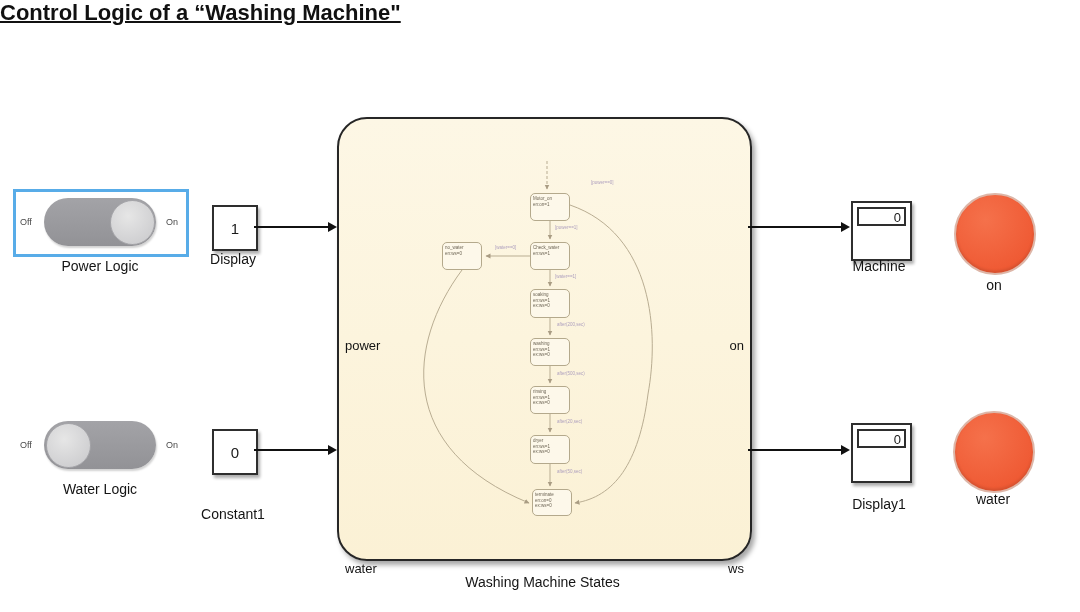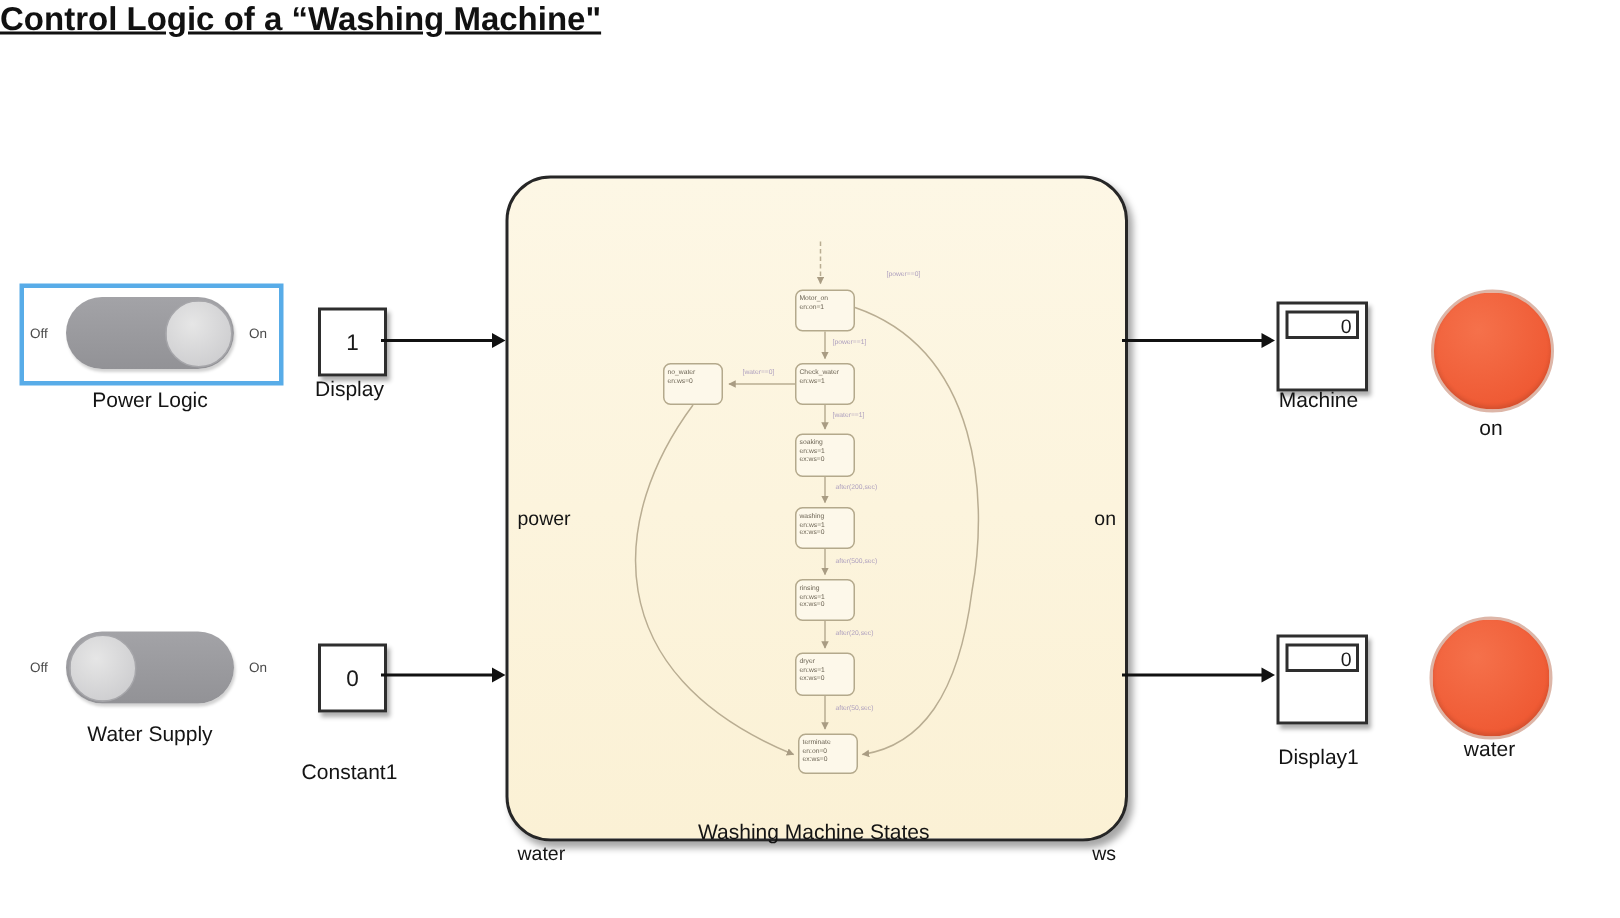--- a/index.html
+++ b/index.html
@@ -81,21 +81,21 @@
   <div class="knob" style="left:66px;"></div>
 </div>
 <div class="abs offon" style="left:166px;top:217px;">On</div>
 <div class="abs blk-label" style="left:30px;top:258px;width:140px;">Power Logic</div>
 
 <div class="abs offon" style="left:20px;top:440px;">Off</div>
 <div class="abs toggle" style="left:44px;top:421px;">
   <div class="knob" style="left:2px;"></div>
 </div>
 <div class="abs offon" style="left:166px;top:440px;">On</div>
-<div class="abs blk-label" style="left:30px;top:481px;width:140px;">Water Supply</div>
+<div class="abs blk-label" style="left:30px;top:481px;width:140px;">Water Logic</div>
 
 <div class="abs block" style="left:212px;top:205px;width:42px;height:42px;">
   <div class="const-val">1</div>
 </div>
 <div class="abs blk-label" style="left:183px;top:251px;width:100px;">Display</div>
 
 <div class="abs block" style="left:212px;top:429px;width:42px;height:42px;">
   <div class="const-val">0</div>
 </div>
 <div class="abs blk-label" style="left:183px;top:474px;width:100px;margin-top:32px;">Constant1</div>
@@ -172,21 +172,21 @@
 
   <div class="sf-label" style="left:216px;top:106px;">[power==1]</div>
   <div class="sf-label" style="left:252px;top:61px;">[power==0]</div>
   <div class="sf-label" style="left:156px;top:126px;">[water==0]</div>
   <div class="sf-label" style="left:216px;top:155px;">[water==1]</div>
   <div class="sf-label" style="left:218px;top:203px;">after(200,sec)</div>
   <div class="sf-label" style="left:218px;top:252px;">after(500,sec)</div>
   <div class="sf-label" style="left:218px;top:300px;">after(20,sec)</div>
   <div class="sf-label" style="left:218px;top:350px;">after(50,sec)</div>
 </div>
-<div class="abs blk-label" style="left:337px;top:546px;width:411px;">Washing Machine States</div>
+<div class="abs blk-label" style="left:337px;top:574px;width:411px;">Washing Machine States</div>
 
 <div class="abs wire" style="left:748px;top:226px;width:94px;"></div>
 <div class="abs arrow-r" style="left:841px;top:222px;"></div>
 <div class="abs wire" style="left:748px;top:449px;width:94px;"></div>
 <div class="abs arrow-r" style="left:841px;top:445px;"></div>
 
 <div class="abs block display-box" style="left:851px;top:201px;">
   <div class="display-val">0</div>
 </div>
 <div class="abs blk-label" style="left:829px;top:258px;width:100px;">Machine</div>

